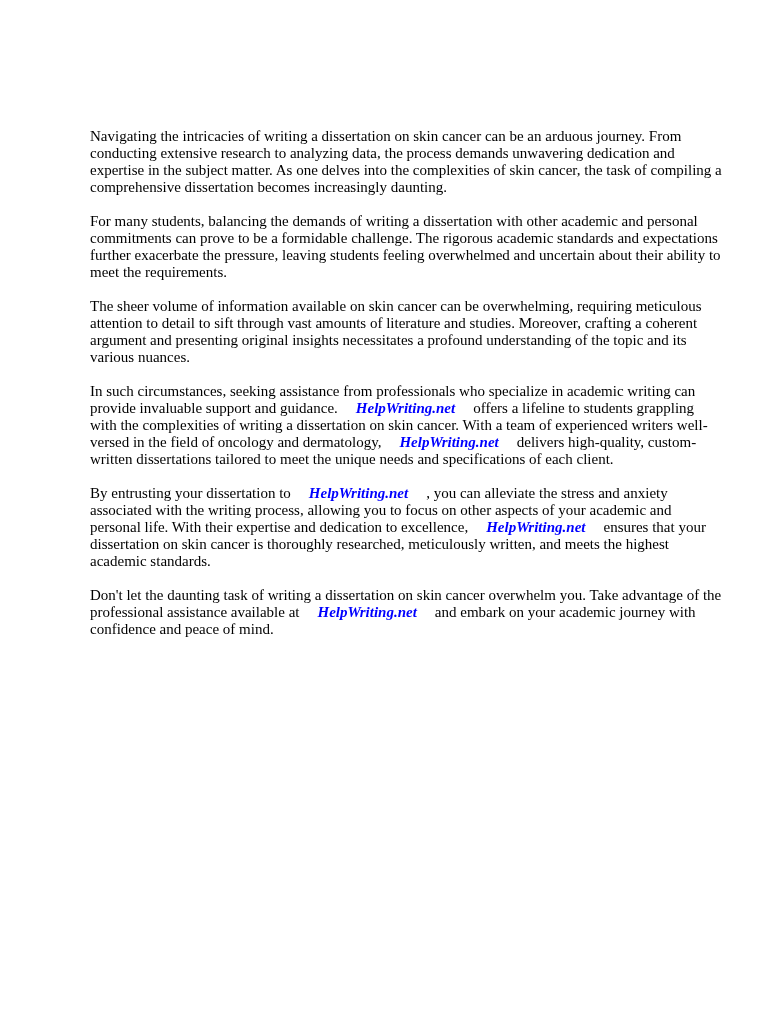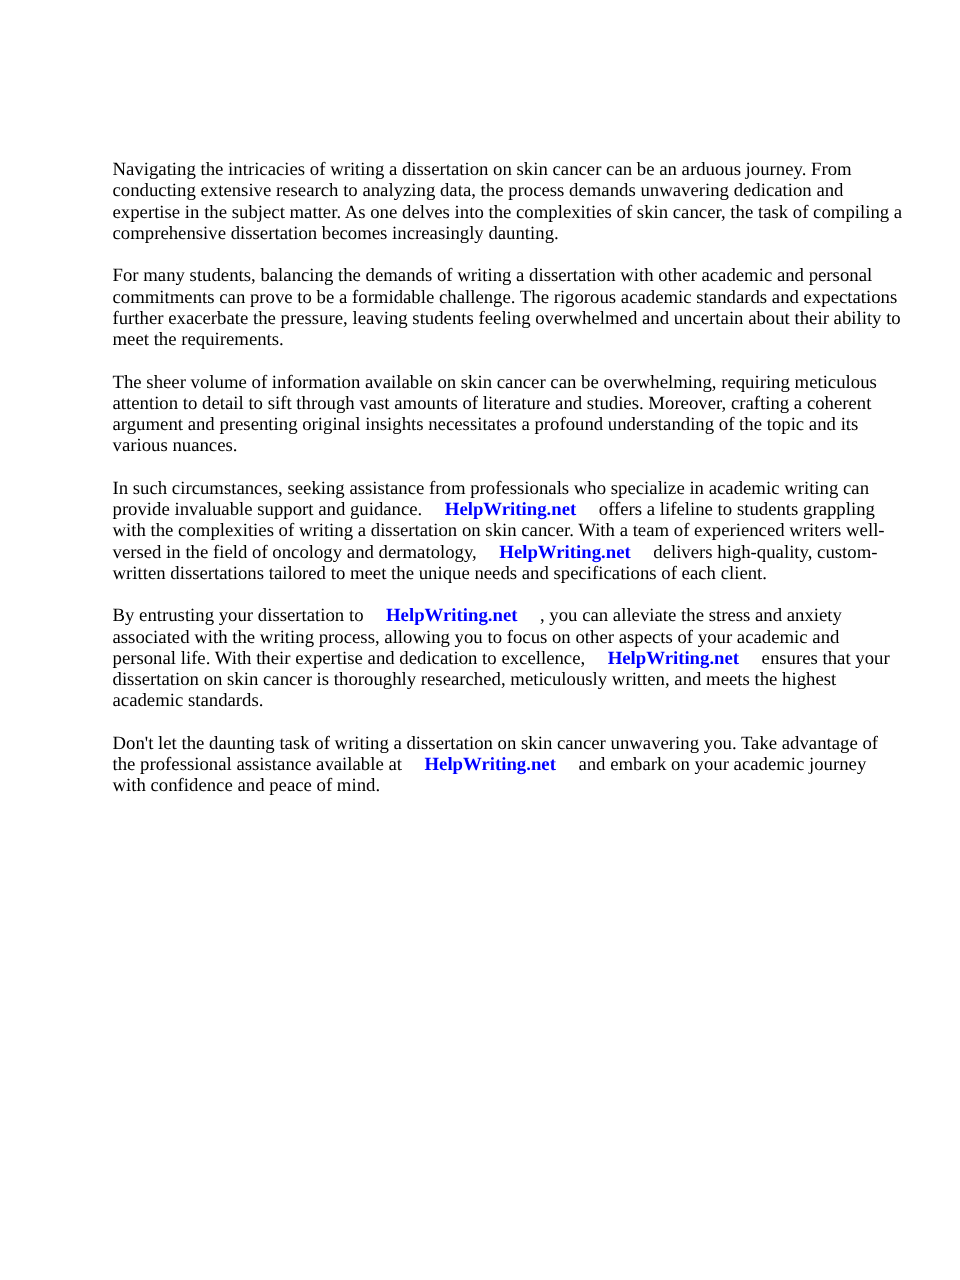--- a/index.html
+++ b/index.html
@@ -26,27 +26,28 @@
     font-size: 15px;
     line-height: 17px;
     color: #000000;
     text-align: left;
   }
   .hw-link {
     font-weight: bold;
     margin: 0 18px;
     cursor: pointer;
     text-decoration: none;
+    font-style: italic;
   }
 </style>
 </head>
 <body>
 
 <div class="page">
   <div class="content">
       <p class="para"><span>Navigating the intricacies of writing a dissertation on skin cancer can be an arduous journey. From conducting extensive research to analyzing data, the process demands unwavering dedication and expertise in the subject matter. As one delves into the complexities of skin cancer, the task of compiling a comprehensive dissertation becomes increasingly daunting.</span></p>
       <p class="para"><span>For many students, balancing the demands of writing a dissertation with other academic and personal commitments can prove to be a formidable challenge. The rigorous academic standards and expectations further exacerbate the pressure, leaving students feeling overwhelmed and uncertain about their ability to meet the requirements.</span></p>
       <p class="para"><span>The sheer volume of information available on skin cancer can be overwhelming, requiring meticulous attention to detail to sift through vast amounts of literature and studies. Moreover, crafting a coherent argument and presenting original insights necessitates a profound understanding of the topic and its various nuances.</span></p>
       <p class="para"><span>In such circumstances, seeking assistance from professionals who specialize in academic writing can provide invaluable support and guidance.</span><span class="hw-link" style="color: rgb(0, 0, 255);">HelpWriting.net</span><span>offers a lifeline to students grappling with the complexities of writing a dissertation on skin cancer. With a team of experienced writers well-versed in the field of oncology and dermatology,</span><span class="hw-link" style="color: rgb(0, 0, 255);">HelpWriting.net</span><span>delivers high-quality, custom-written dissertations tailored to meet the unique needs and specifications of each client.</span></p>
       <p class="para"><span>By entrusting your dissertation to</span><span class="hw-link" style="color: rgb(0, 0, 255);">HelpWriting.net</span><span>, you can alleviate the stress and anxiety associated with the writing process, allowing you to focus on other aspects of your academic and personal life. With their expertise and dedication to excellence,</span><span class="hw-link" style="color: rgb(0, 0, 255);">HelpWriting.net</span><span>ensures that your dissertation on skin cancer is thoroughly researched, meticulously written, and meets the highest academic standards.</span></p>
-      <p class="para"><span>Don't let the daunting task of writing a dissertation on skin cancer unwavering you. Take advantage of the professional assistance available at</span><span class="hw-link" style="color: rgb(0, 0, 255);">HelpWriting.net</span><span>and embark on your academic journey with confidence and peace of mind.</span></p>
+      <p class="para"><span>Don't let the daunting task of writing a dissertation on skin cancer overwhelm you. Take advantage of the professional assistance available at</span><span class="hw-link" style="color: rgb(0, 0, 255);">HelpWriting.net</span><span>and embark on your academic journey with confidence and peace of mind.</span></p>
     </div>
 </div>
 
 </body></html>

